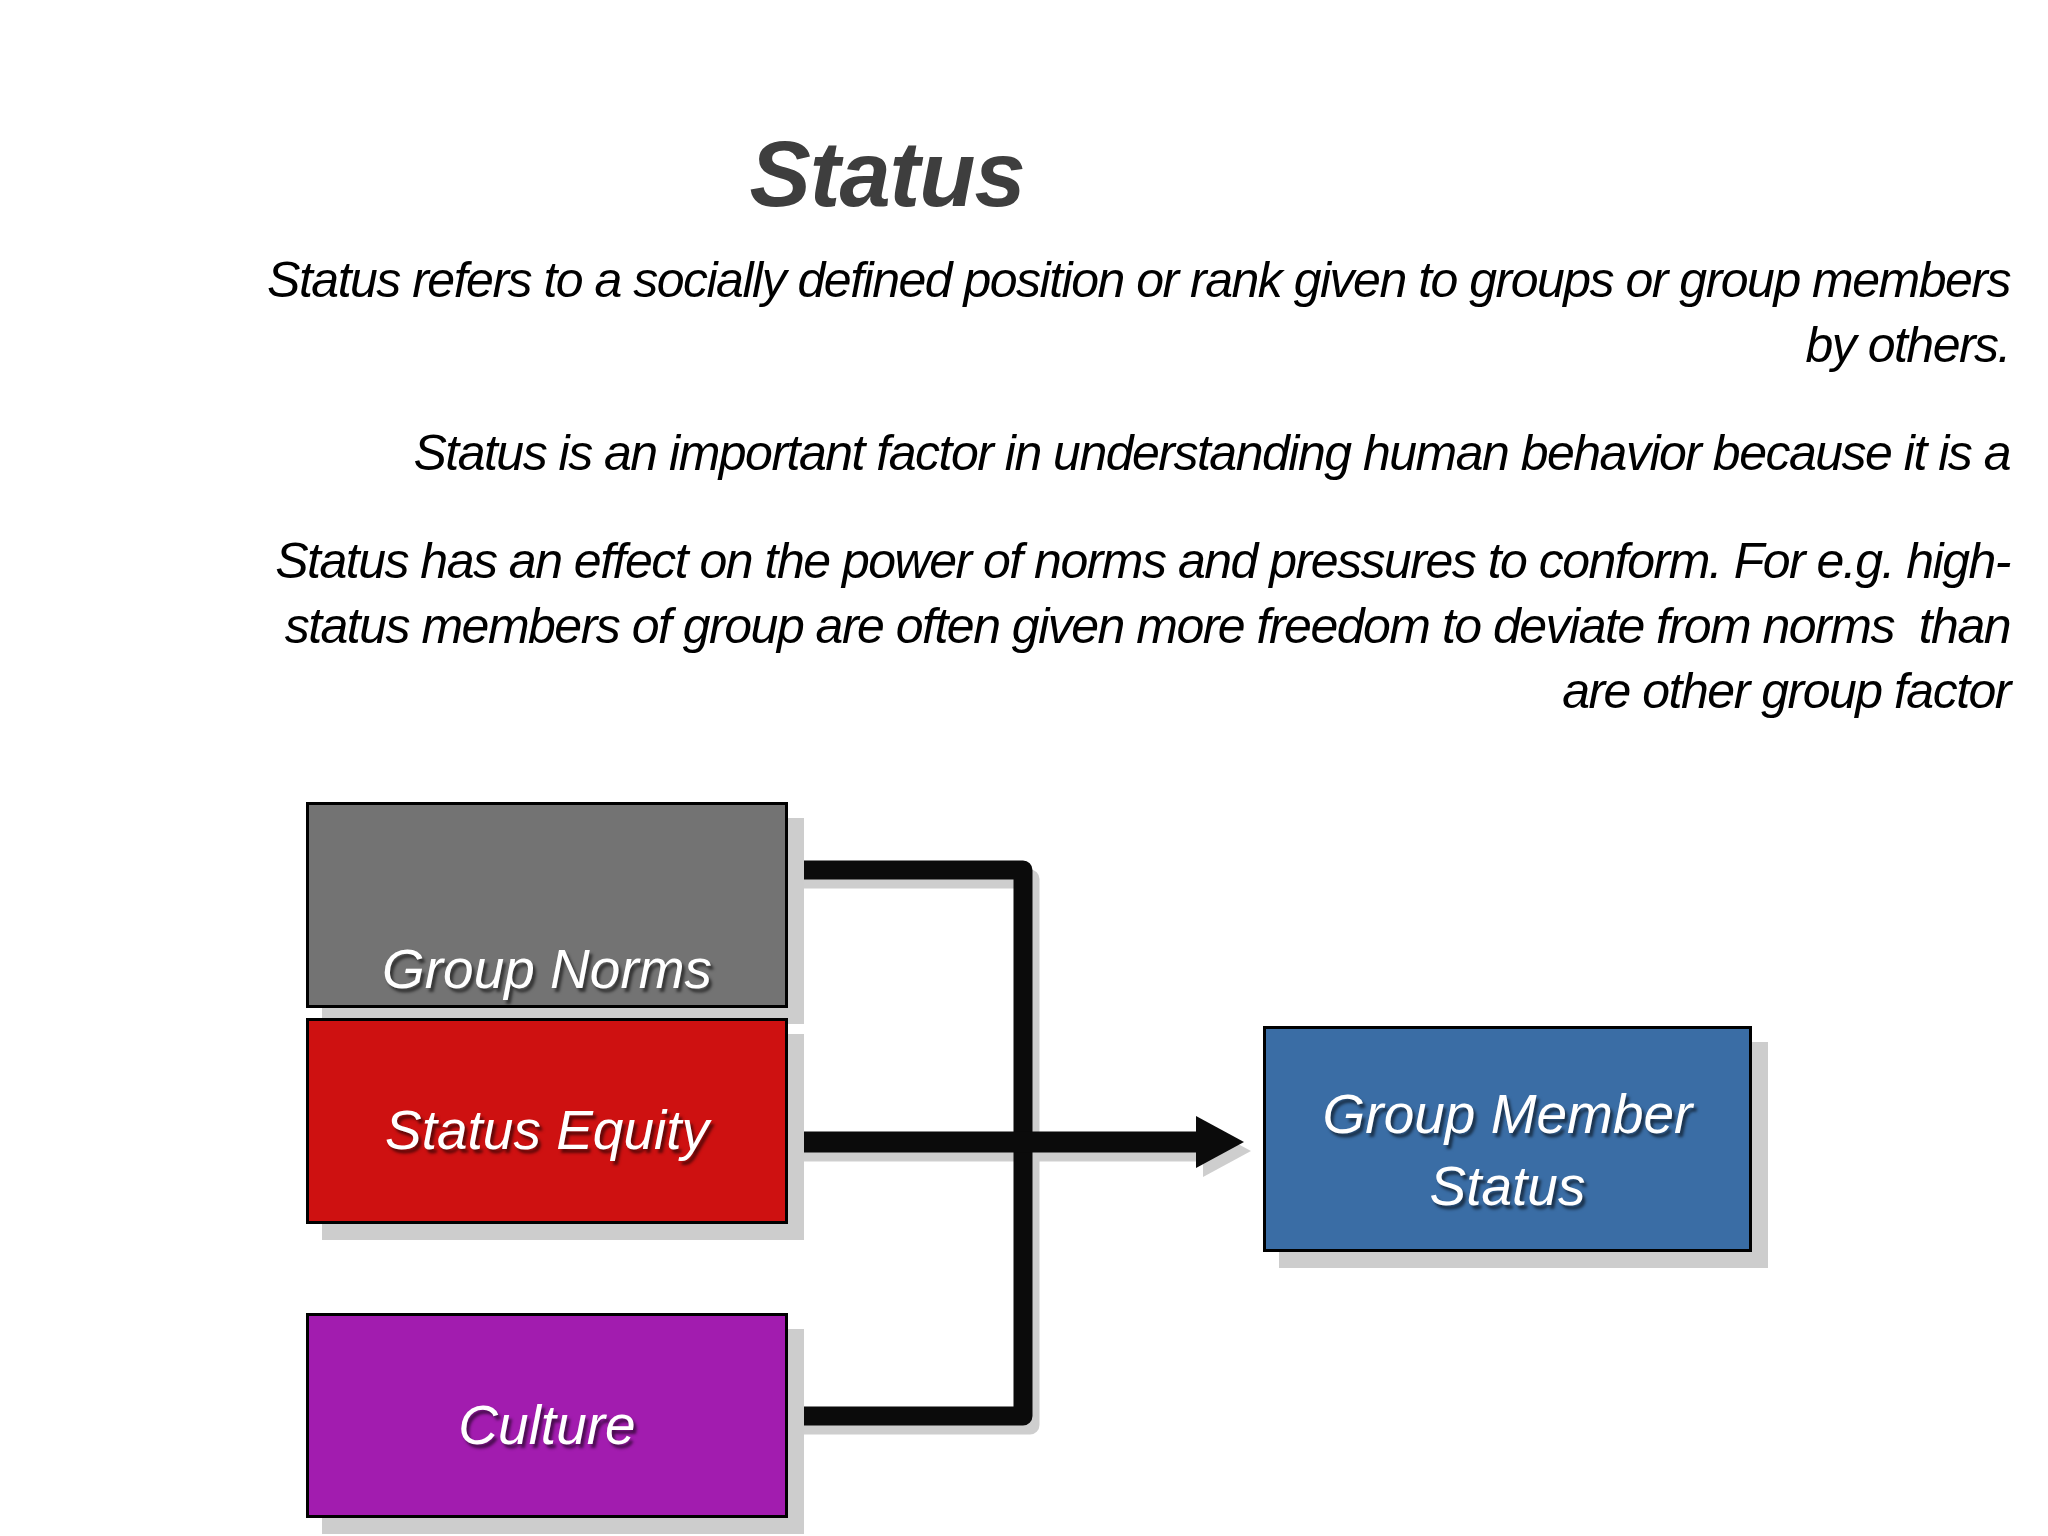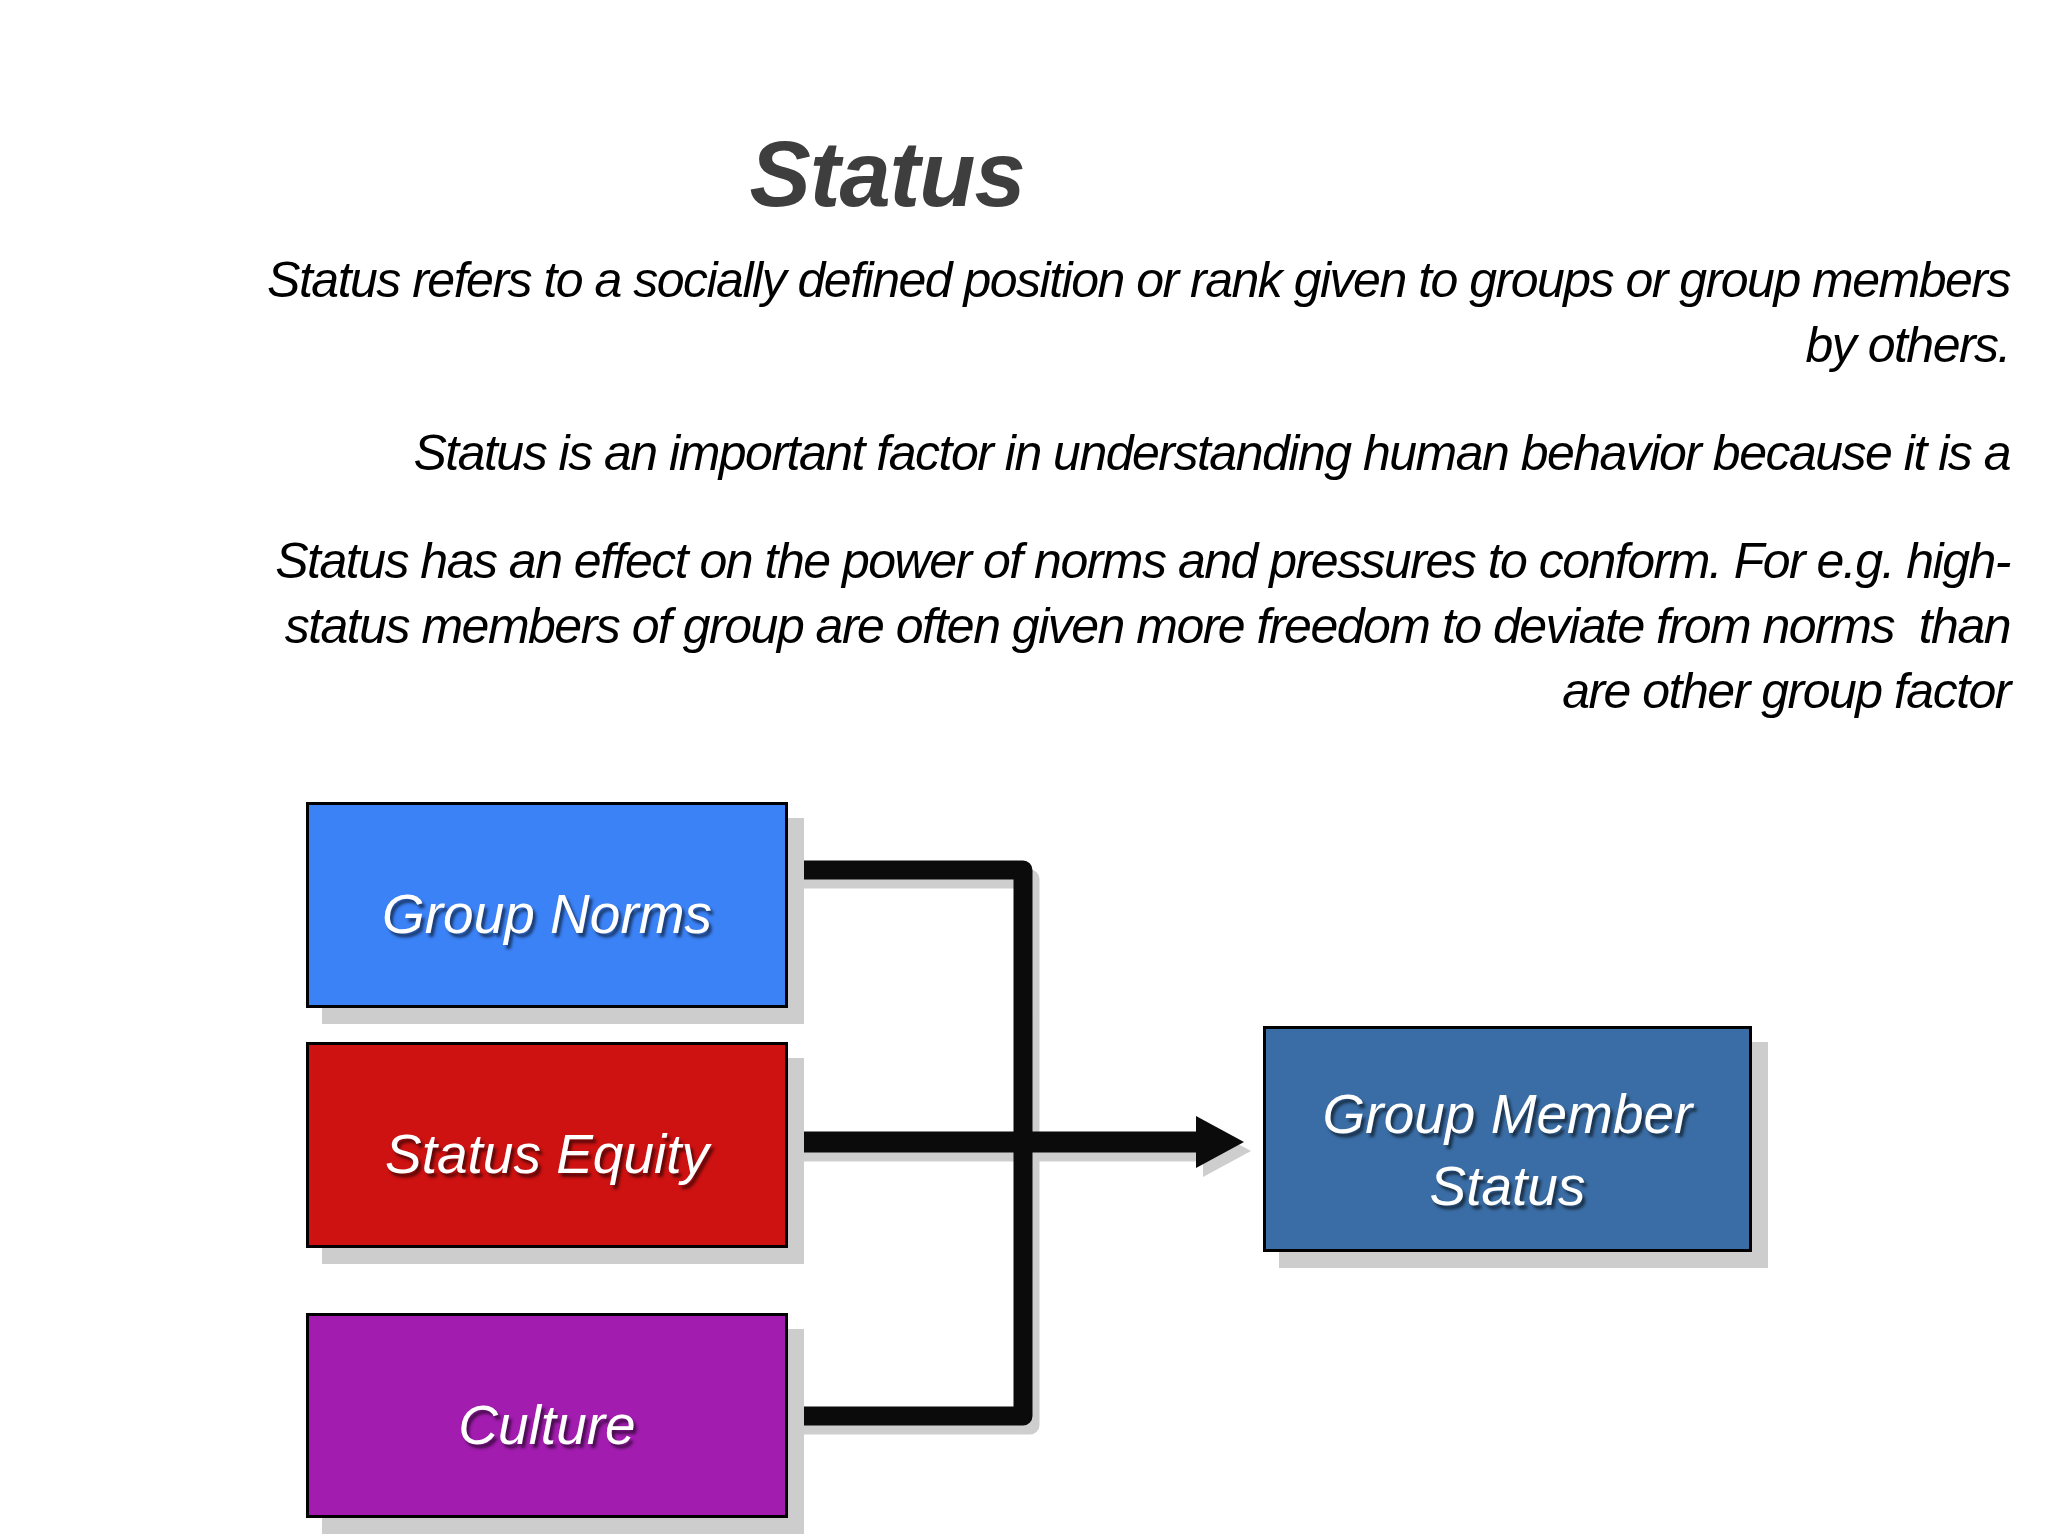--- a/index.html
+++ b/index.html
@@ -39,22 +39,22 @@
     display:flex;
     align-items:center;
     justify-content:center;
     text-align:center;
     color:#ffffff;
     font-size:55px;
     line-height:72px;
     text-shadow:3px 4px 3px rgba(0,0,0,0.55);
     padding-top:18px;
   }
-  .box-group-norms{left:306px;top:802px;width:482px;height:206px;background:#3b82f6;}
-  .box-status-equity{left:306px;top:1042px;width:482px;height:206px;background:#CE1111;}
+  .box-group-norms{left:306px;top:802px;width:482px;height:206px;background:#737373;align-items:flex-end;}
+  .box-status-equity{left:306px;top:1018px;width:482px;height:206px;background:#CE1111;}
   .box-culture{left:306px;top:1313px;width:482px;height:205px;background:#a21caf;}
   .box-target{left:1263px;top:1026px;width:489px;height:226px;background:#3A6DA5;padding-top:22px;}
   .connector-layer{
     position:absolute;left:0;top:0;width:2048px;height:1536px;
     pointer-events:none;
   }
 </style>
 </head>
 <body>
 

